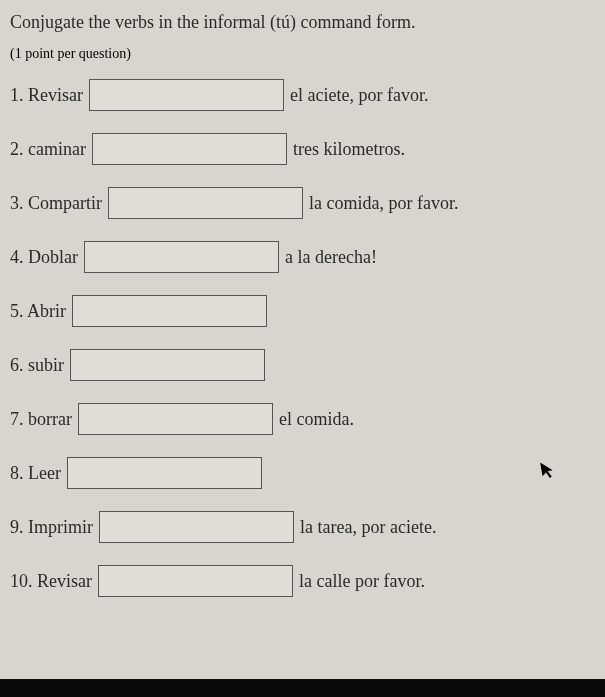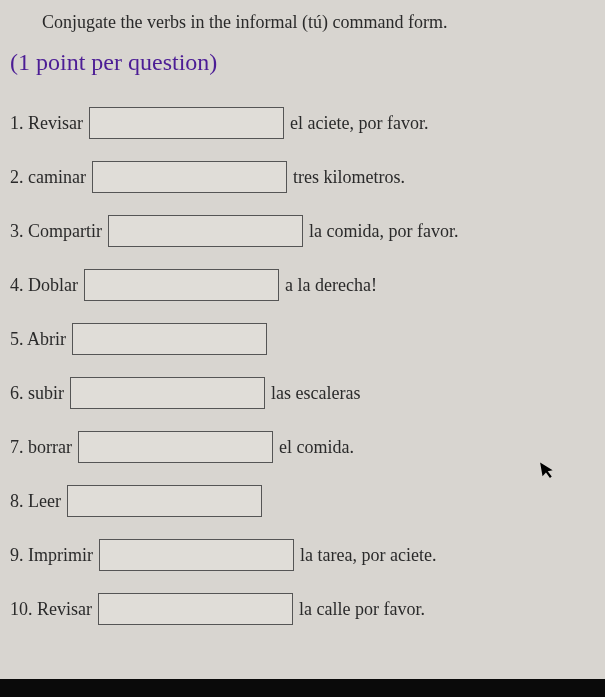--- a/index.html
+++ b/index.html
@@ -15,27 +15,26 @@
       color: #3a3a3a;
       padding: 8px 10px;
       overflow: hidden;
       position: relative;
     }
     .instructions {
       font-size: 18px;
       line-height: 1.6;
       margin-bottom: 6px;
       color: #2a2a2a;
-      margin-left: 32px;
     }
     .sub-instructions {
-      font-size: 24px;
+      font-size: 14px;
       line-height: 1.6;
-      margin-bottom: 26px;
-      color: #4c1d95;
+      margin-bottom: 14px;
+      color: #000000;
     }
     .question {
       display: flex;
       align-items: center;
       margin-bottom: 22px;
       font-size: 18px;
       color: #2a2a2a;
     }
     .q-label {
       white-space: nowrap;
@@ -101,21 +100,20 @@
 </div>
 
 <div class="question">
   <span class="q-label"><span>5.</span> <span>Abrir</span></span>
   <span class="answer-box"></span>
 </div>
 
 <div class="question">
   <span class="q-label"><span>6.</span> <span>subir</span></span>
   <span class="answer-box"></span>
-  <span class="q-suffix">las escaleras</span>
 </div>
 
 <div class="question">
   <span class="q-label"><span>7.</span> <span>borrar</span></span>
   <span class="answer-box"></span>
   <span class="q-suffix">el comida.</span>
 </div>
 
 <div class="question">
   <span class="q-label"><span>8.</span> <span>Leer</span></span>

